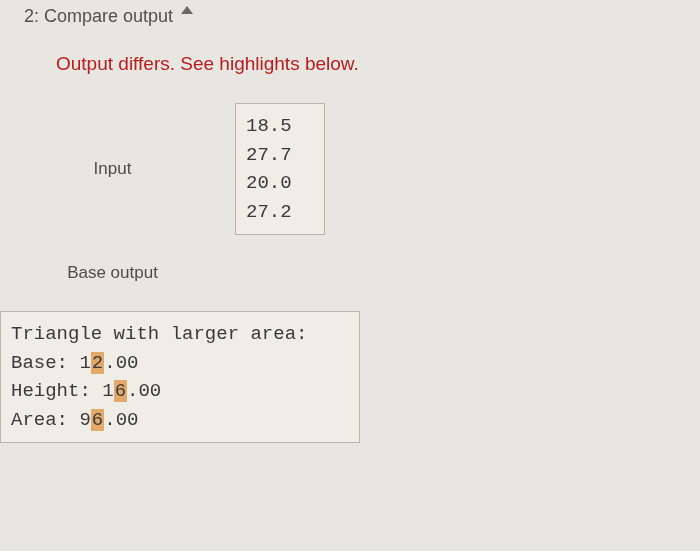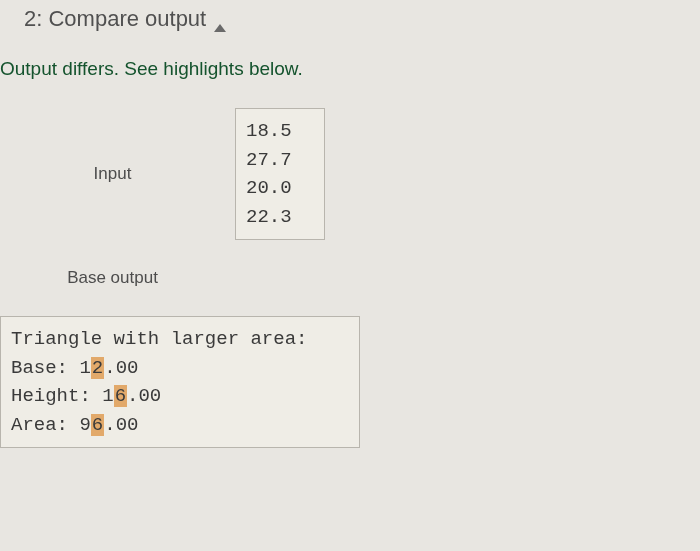--- a/index.html
+++ b/index.html
@@ -8,38 +8,39 @@
       padding: 0;
       width: 700px;
       height: 551px;
       font-family: Arial, Helvetica, sans-serif;
       background: #e8e6e1;
       color: #4a4a4a;
       overflow: hidden;
     }
     .header {
       padding: 6px 0 0 24px;
-      font-size: 22px;
+      font-size: 18px;
       color: #505050;
       display: flex;
-      align-items: flex-end;
+      align-items: flex-start;
       gap: 6px;
     }
     .caret-up {
       display: inline-block;
       width: 0; height: 0;
       border-left: 6px solid transparent;
       border-right: 6px solid transparent;
       border-bottom: 8px solid #6a6a6a;
       margin-left: 2px;
     }
     .subheader {
+      padding-left: 56px;
       padding-top: 26px;
       font-size: 19px;
-      color: #14532d;
+      color: #b91c1c;
     }
     .row {
       display: flex;
       align-items: center;
       margin-top: 28px;
     }
     .label-cell {
       width: 235px;
       text-align: center;
       padding-right: 10px;
@@ -76,21 +77,21 @@
   <span class="caret-up"></span>
 </div>
 
 <div class="subheader">Output differs. See highlights below.</div>
 
 <div class="row">
   <div class="label-cell">Input</div>
   <div class="code-box input-box"><span>18.5</span>
 <span>27.7</span>
 <span>20.0</span>
-<span>22.3</span></div>
+<span>27.2</span></div>
 </div>
 
 <div class="row">
   <div class="label-cell">Base output</div>
 </div>
 
 <div class="row">
   <div class="code-box output-box"><span>Triangle with larger area:</span>
 <span>Base: 1</span><mark class="diff">2</mark><span>.00</span>
 <span>Height: 1</span><mark class="diff">6</mark><span>.00</span>

